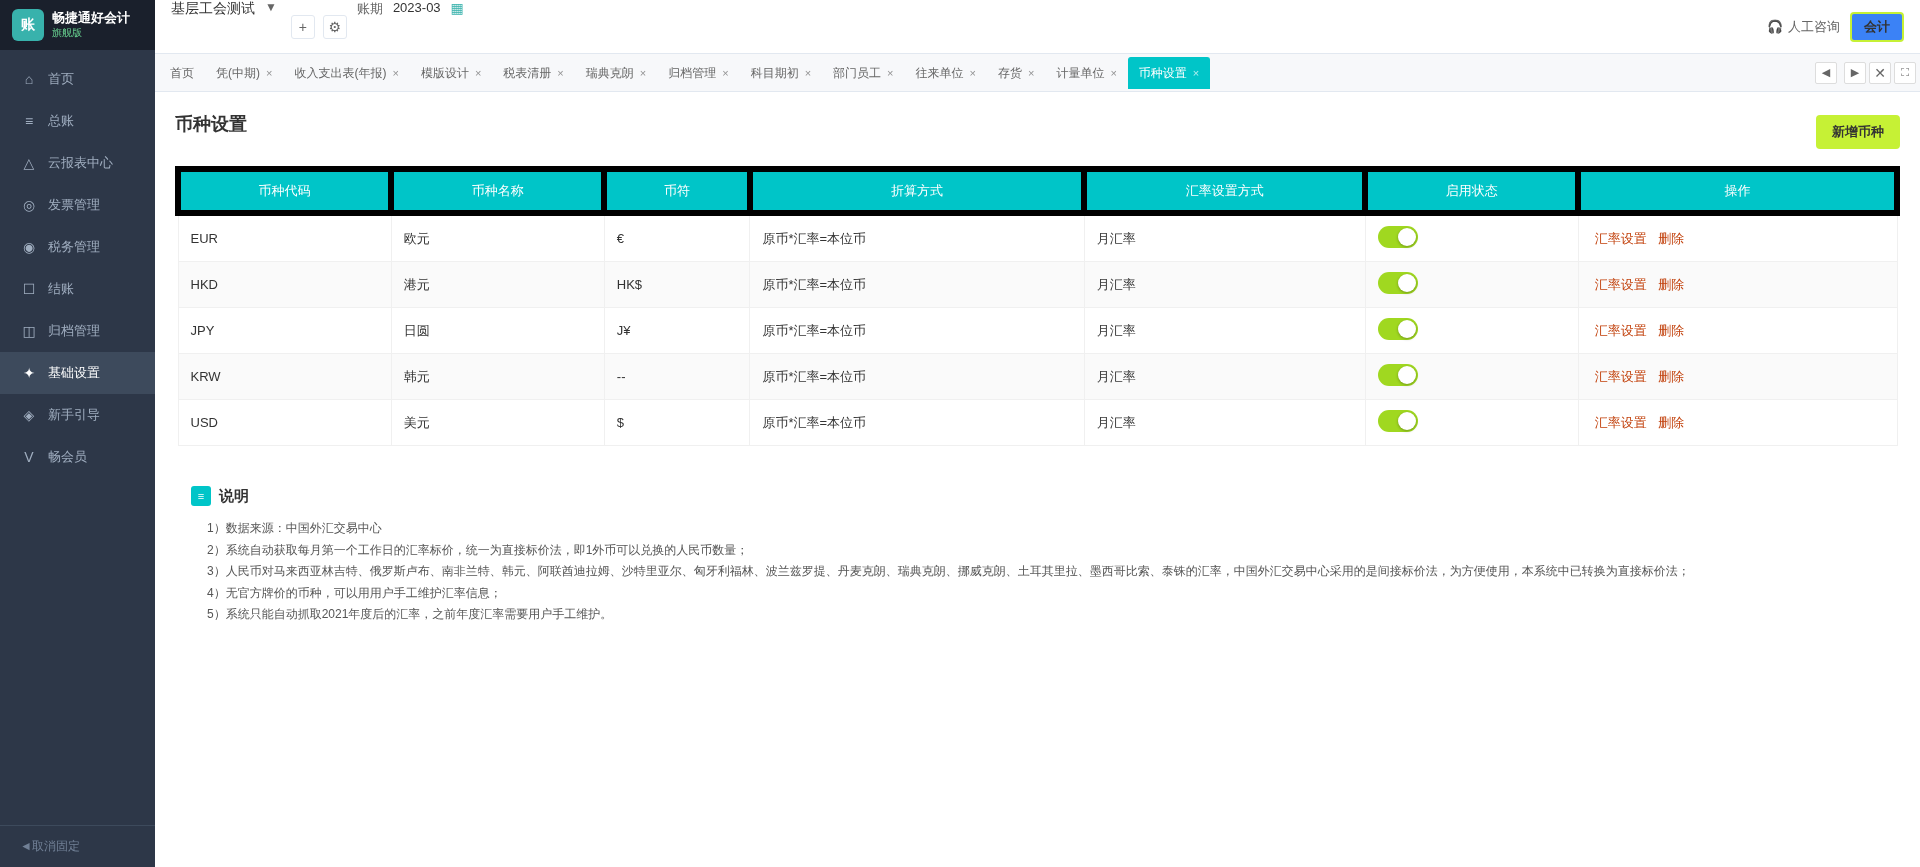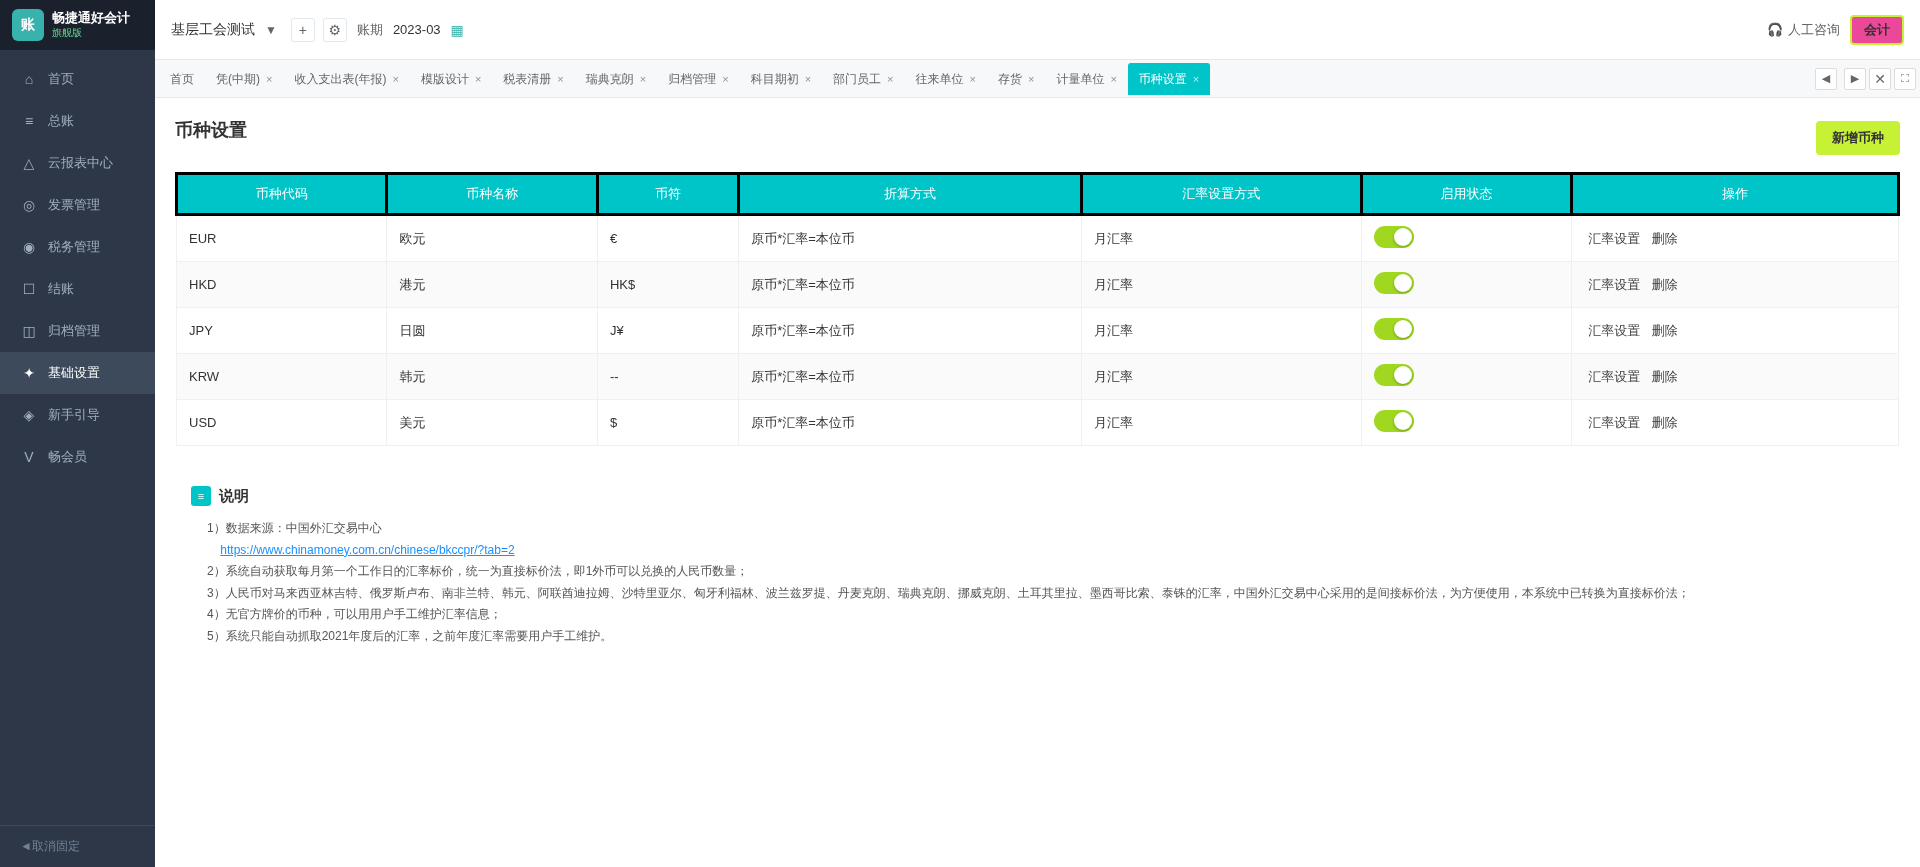--- a/index.html
+++ b/index.html
@@ -14,54 +14,54 @@
     .sidebar-nav { flex: 1; padding-top: 8px; }
     .nav-item { display: flex; align-items: center; gap: 10px; padding: 12px 20px; cursor: pointer; color: #a0aec0; font-size: 13px; }
     .nav-item.active { background: #3d4a5c; color: white; }
     .nav-icon { width: 18px; height: 18px; display: flex; align-items: center; justify-content: center; font-size: 14px; }
     .sidebar-footer { padding: 12px 20px; color: #718096; font-size: 12px; display: flex; align-items: center; gap: 6px; cursor: pointer; border-top: 1px solid #3d4a5c; }
 
     
     .main { flex: 1; display: flex; flex-direction: column; height: 867px; }
 
     
-    .top-header { height: 60px; background: white; display: flex; align-items: center; padding: 0 16px; border-bottom: 1px solid #e2e8f0; gap: 10px; }
+    .top-header { height: 54px; background: white; display: flex; padding: 0 16px; border-bottom: 1px solid #e2e8f0; gap: 10px; }
     .workspace-name { font-size: 14px; color: #333; font-weight: 500; }
     .workspace-arrow { color: #666; font-size: 12px; cursor: pointer; }
     .header-actions { display: flex; align-items: center; gap: 8px; margin-left: 4px; }
     .header-btn { width: 24px; height: 24px; display: flex; align-items: center; justify-content: center; cursor: pointer; color: #666; font-size: 14px; border: 1px solid #e2e8f0; border-radius: 3px; }
     .period-label { color: #666; font-size: 13px; }
     .period-value { color: #333; font-size: 13px; font-weight: 500; }
     .period-icon { color: #38b2ac; font-size: 14px; cursor: pointer; }
     .top-right { margin-left: auto; display: flex; align-items: center; gap: 10px; }
     .consult-btn { display: flex; align-items: center; gap: 4px; color: #666; font-size: 13px; cursor: pointer; }
-    .account-btn { padding: 4px 12px; background: #ec4899; border: 2px solid #c6f135; border-radius: 4px; color: #333; font-size: 13px; font-weight: bold; cursor: pointer; }
+    .account-btn { padding: 4px 12px; background: #3b82f6; border: 2px solid #c6f135; border-radius: 4px; color: #333; font-size: 13px; font-weight: bold; cursor: pointer; }
 
     
     .tab-bar { height: 38px; background: #f7f8fa; border-bottom: 1px solid #e2e8f0; display: flex; align-items: center; padding: 0 4px; gap: 0; overflow: hidden; }
     .tab-item { height: 32px; padding: 0 10px; display: flex; align-items: center; gap: 4px; cursor: pointer; font-size: 12px; color: #666; white-space: nowrap; border-radius: 3px 3px 0 0; border: 1px solid transparent; border-bottom: none; }
     .tab-item.active { background: #00c5c8; color: white; border-color: #00c5c8; }
     .tab-close { font-size: 11px; color: inherit; opacity: 0.7; cursor: pointer; margin-left: 2px; }
     .tab-nav-btn { width: 22px; height: 22px; display: flex; align-items: center; justify-content: center; border: 1px solid #ddd; background: white; cursor: pointer; font-size: 11px; color: #666; border-radius: 2px; margin-left: 4px; }
     .tab-close-btn { width: 22px; height: 22px; display: flex; align-items: center; justify-content: center; border: 1px solid #ddd; background: white; cursor: pointer; font-size: 14px; color: #666; border-radius: 2px; }
     .tab-maximize-btn { width: 22px; height: 22px; display: flex; align-items: center; justify-content: center; border: 1px solid #ddd; background: white; cursor: pointer; font-size: 11px; color: #666; border-radius: 2px; }
 
     
     .content { flex: 1; background: white; padding: 20px; overflow-y: auto; }
     .page-title { font-size: 18px; font-weight: bold; color: #333; margin-bottom: 16px; }
     .add-btn { background: #c6f135; color: #333; border: none; padding: 8px 16px; border-radius: 4px; font-size: 13px; font-weight: bold; cursor: pointer; }
 
     
     .data-table { width: 100%; border-collapse: collapse; border: 1px solid #e2e8f0; }
     .data-table thead tr { background: #00c5c8; color: white; }
-    .data-table thead th { padding: 10px 12px; font-size: 13px; font-weight: 500; text-align: center; border: 3px solid #000000; }
+    .data-table thead th { padding: 10px 12px; font-size: 13px; font-weight: 500; text-align: center; border: 6px solid #000000; }
     .data-table tbody tr { border-bottom: 1px solid #e8e8e8; }
     .data-table tbody tr:nth-child(even) { background: #fafafa; }
     .data-table tbody td { padding: 10px 12px; text-align: left; font-size: 13px; color: #333; border: 1px solid #f0f0f0; }
-    .action-link { color: #404040; cursor: pointer; text-decoration: none; margin: 0 4px; }
+    .action-link { color: #c2410c; cursor: pointer; text-decoration: none; margin: 0 4px; }
 
     
     .toggle { display: inline-flex; align-items: center; cursor: pointer; }
     .toggle-track { width: 40px; height: 22px; background: #a0d820; border-radius: 11px; position: relative; }
     .toggle-thumb { width: 18px; height: 18px; background: white; border-radius: 50%; position: absolute; top: 2px; right: 2px; box-shadow: 0 1px 3px rgba(0,0,0,0.3); }
 
     
     .notes-section { margin-top: 24px; padding: 16px; }
     .notes-title { font-size: 15px; font-weight: bold; color: #333; display: flex; align-items: center; gap: 8px; margin-bottom: 12px; }
     .notes-icon { width: 20px; height: 20px; background: #00c5c8; border-radius: 3px; display: flex; align-items: center; justify-content: center; color: white; font-size: 11px; }
@@ -326,21 +326,20 @@
     </table>
 
     <div class="notes-section">
       <div class="notes-title">
         <div class="notes-icon">≡</div>
         <span>说明</span>
       </div>
       <ul class="notes-list">
 
       <li>1）数据来源：中国外汇交易中心</li>
-          <li>&nbsp;&nbsp;&nbsp;&nbsp;<a class="notes-link" href="#">https://www.chinamoney.com.cn/chinese/bkccpr/?tab=2</a></li>
           <li>2）系统自动获取每月第一个工作日的汇率标价，统一为直接标价法，即1外币可以兑换的人民币数量；</li>
           <li>3）人民币对马来西亚林吉特、俄罗斯卢布、南非兰特、韩元、阿联酋迪拉姆、沙特里亚尔、匈牙利福林、波兰兹罗提、丹麦克朗、瑞典克朗、挪威克朗、土耳其里拉、墨西哥比索、泰铢的汇率，中国外汇交易中心采用的是间接标价法，为方便使用，本系统中已转换为直接标价法；</li>
           <li>4）无官方牌价的币种，可以用用户手工维护汇率信息；</li>
           <li>5）系统只能自动抓取2021年度后的汇率，之前年度汇率需要用户手工维护。</li>
         </ul>
     </div>
   </div>
 
 </div>
 

